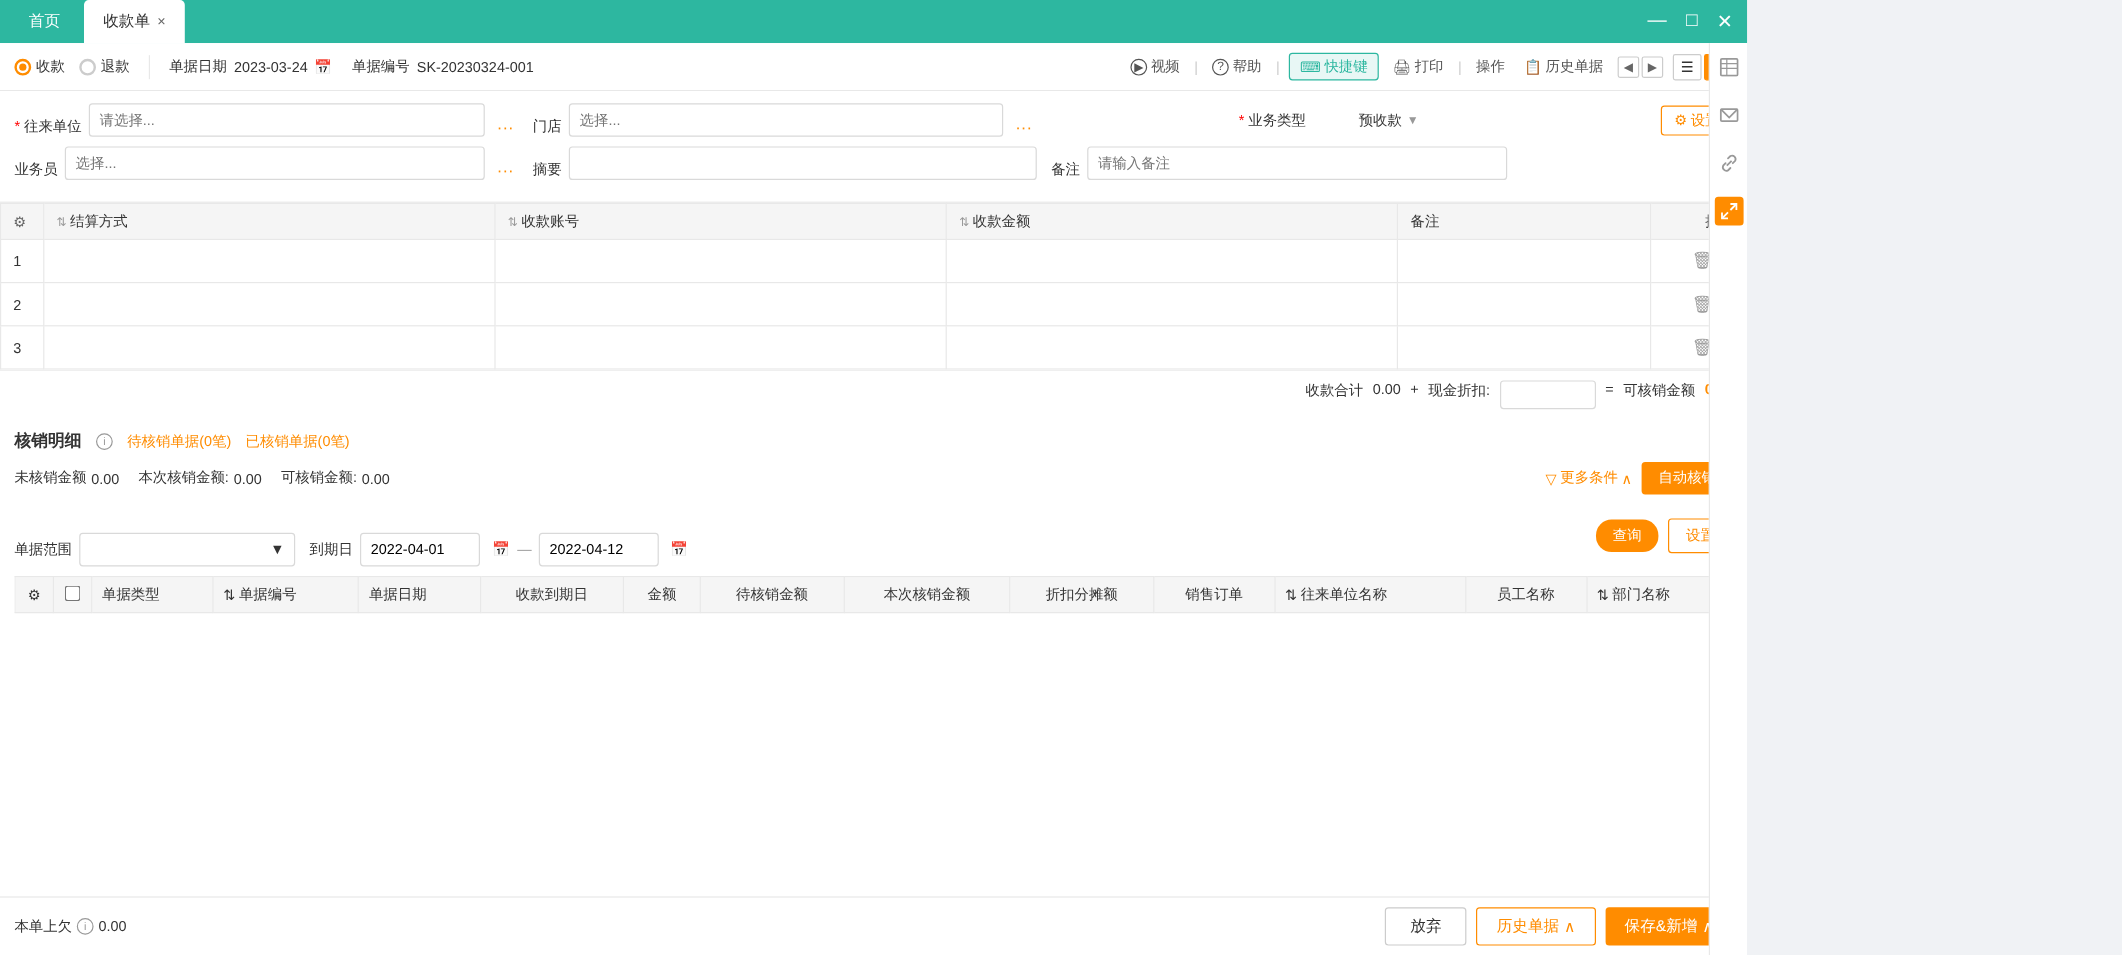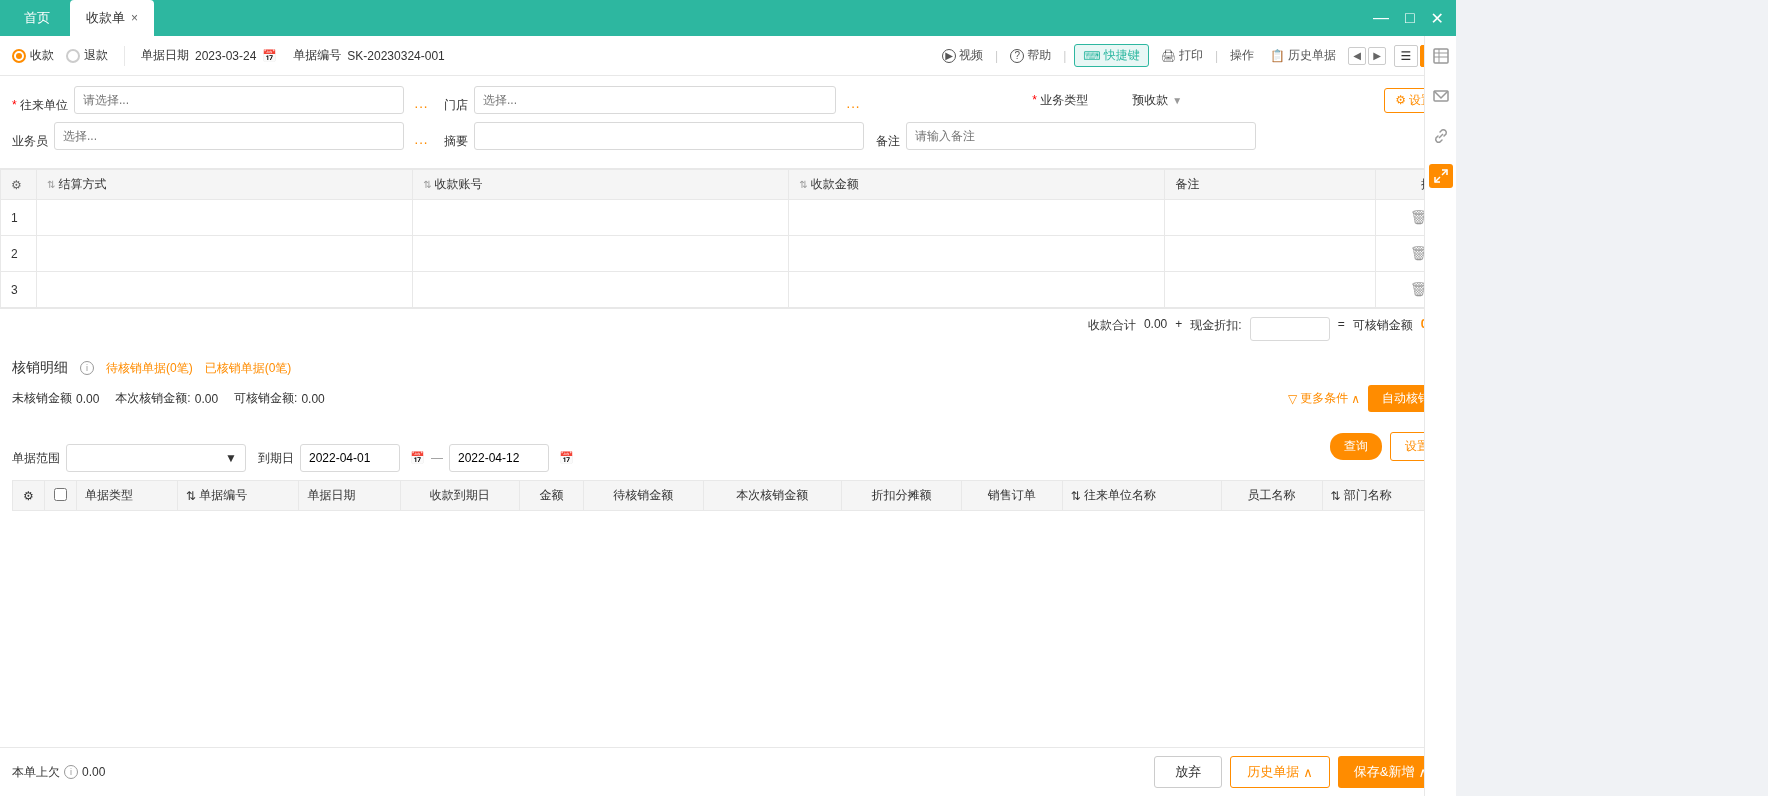--- a/index.html
+++ b/index.html
@@ -338,21 +338,21 @@
       flex-direction: column;
     }
     .section-header {
       display: flex;
       align-items: center;
       gap: 12px;
       margin-bottom: 8px;
     }
     .section-title {
       font-size: 14px;
-      font-weight: normal;
+      font-weight: bold;
       color: #333;
     }
     .section-tab {
       color: #ff8c00;
       cursor: pointer;
       font-size: 12px;
     }
     .info-row {
       display: flex;
       align-items: center;

